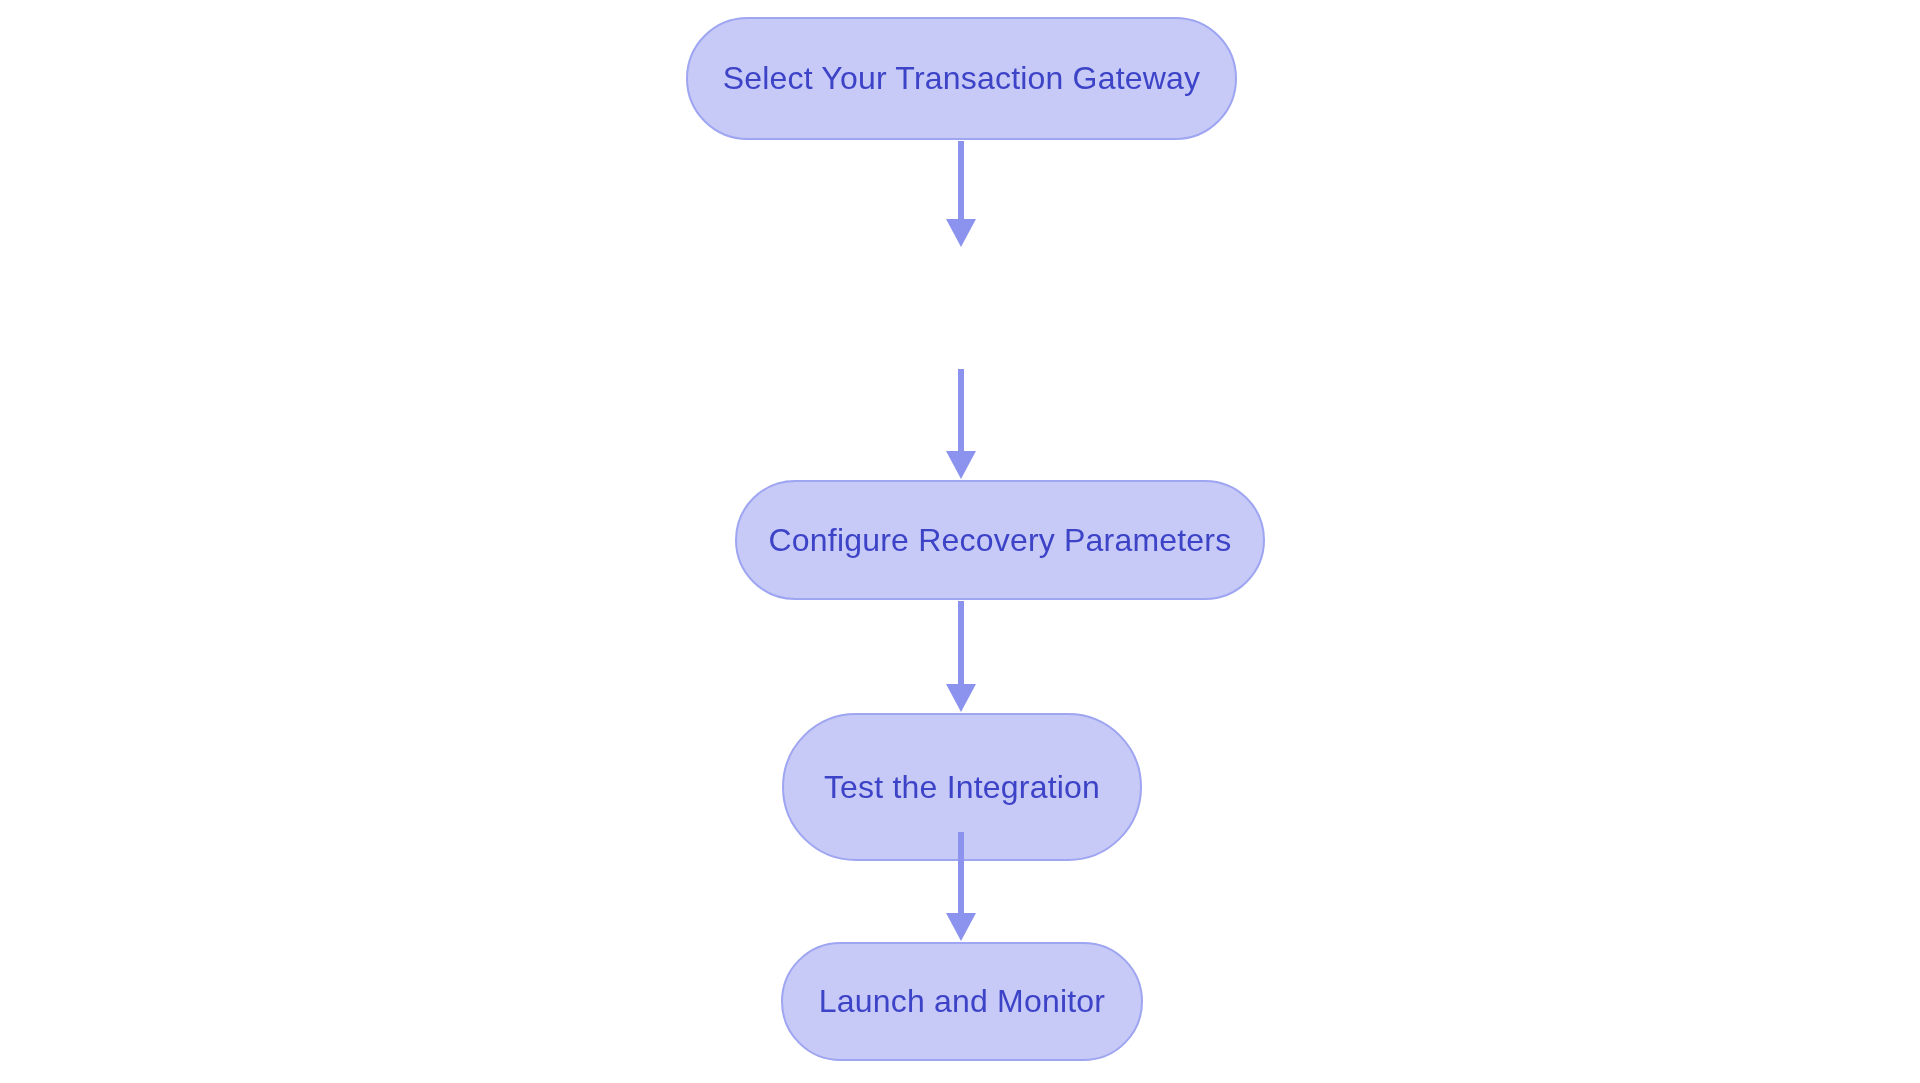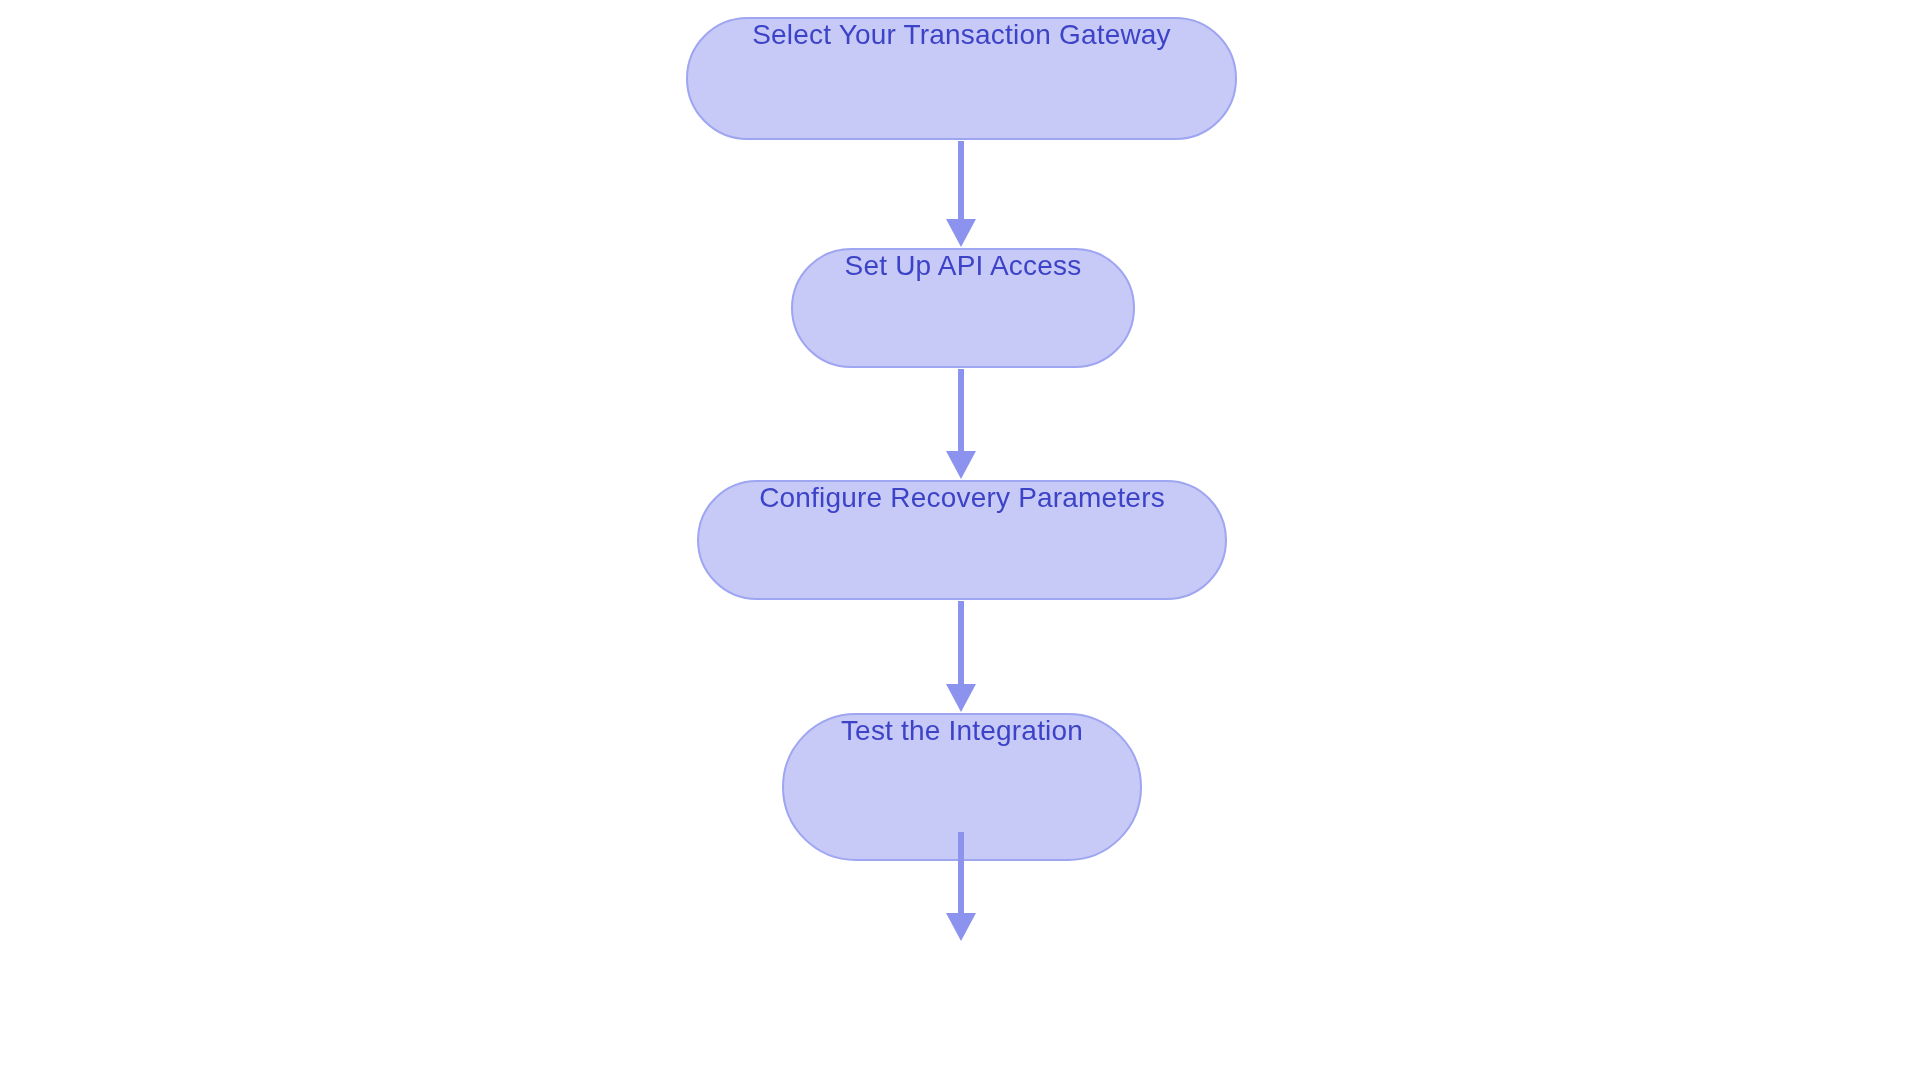--- a/index.html
+++ b/index.html
@@ -22,29 +22,30 @@
     width: 1920px;
     height: 1083px;
     background: var(--background);
   }
   .node {
     position: absolute;
     background: var(--node-fill);
     border: 2px solid var(--node-border);
     border-radius: 999px;
     display: flex;
+    align-items: center;
     justify-content: center;
     color: var(--node-text);
-    font-size: 28px;
+    font-size: 32px;
     letter-spacing: 0.2px;
     white-space: nowrap;
   }
   #node-1 { left: 686px; top: 17px;  width: 551px; height: 123px; }
   #node-2 { left: 791px; top: 248px; width: 344px; height: 120px; }
-  #node-3 { left: 697px; top: 480px; width: 530px; height: 120px; }
+  #node-3 { left: 735px; top: 480px; width: 530px; height: 120px; }
   #node-4 { left: 782px; top: 713px; width: 360px; height: 148px; }
   #node-5 { left: 781px; top: 942px; width: 362px; height: 119px; }
 
   .arrow {
     position: absolute;
     left: 946px;
     width: 30px;
     display: flex;
     flex-direction: column;
     align-items: center;
@@ -73,23 +74,20 @@
 
   <div class="node" id="node-1">
     <span>Select Your Transaction Gateway</span>
   </div>
 
   <div class="arrow" id="arrow-1">
     <div class="shaft"></div>
     <div class="head"></div>
   </div>
 
-  <div class="node" id="node-2">
-    <span>Set Up API Access</span>
-  </div>
 
   <div class="arrow" id="arrow-2">
     <div class="shaft"></div>
     <div class="head"></div>
   </div>
 
   <div class="node" id="node-3">
     <span>Configure Recovery Parameters</span>
   </div>
 
@@ -100,14 +98,17 @@
 
   <div class="node" id="node-4">
     <span>Test the Integration</span>
   </div>
 
   <div class="arrow" id="arrow-4">
     <div class="shaft"></div>
     <div class="head"></div>
   </div>
 
+  <div class="node" id="node-5">
+    <span>Launch and Monitor</span>
+  </div>
 
 </div>
 
 </body></html>

